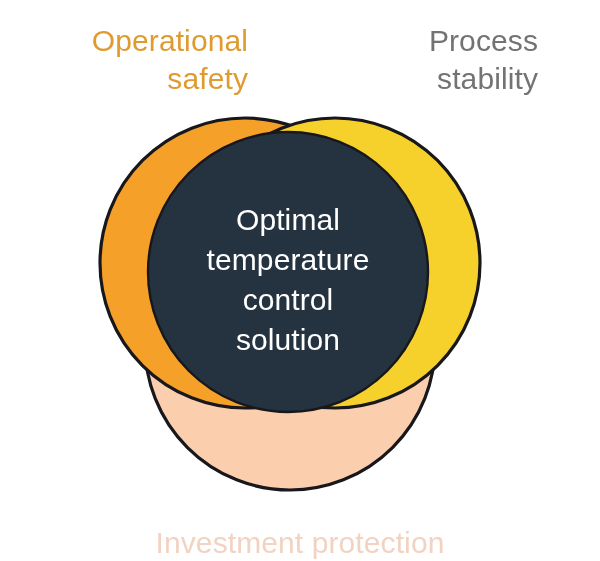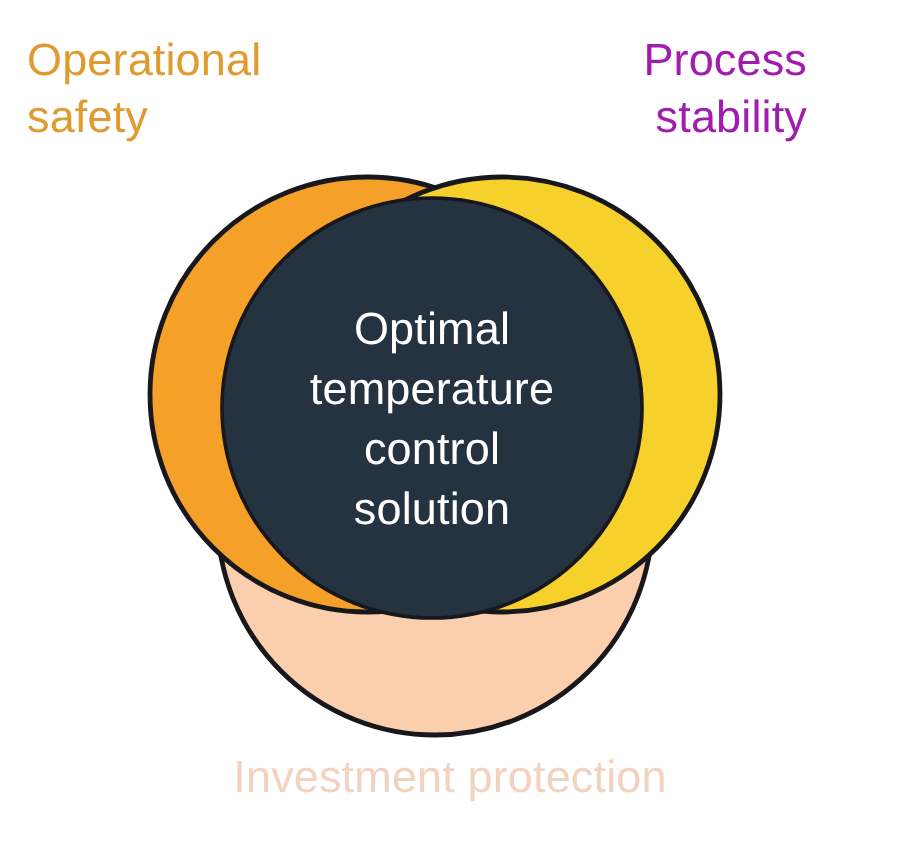--- a/index.html
+++ b/index.html
@@ -34,33 +34,33 @@
     font-size: 30px;
     line-height: 1.28;
     font-weight: 400;
     white-space: pre-line;
     letter-spacing: 0.1px;
   }
   #label-operational-safety {
     left: 18px;
     top: 22px;
     width: 230px;
-    text-align: left;
+    text-align: right;
     color: #E09B30;
   }
   #label-process-stability {
     right: 62px;
     top: 22px;
     width: 230px;
     text-align: right;
-    color: #a21caf;
+    color: #737373;
   }
   #label-investment-protection {
     left: 0;
-    top: 500px;
+    top: 524px;
     width: 600px;
     text-align: center;
     color: #F2D3C2;
     font-size: 30px;
   }
 
   
   #center-text {
     position: absolute;
     left: 152px;

